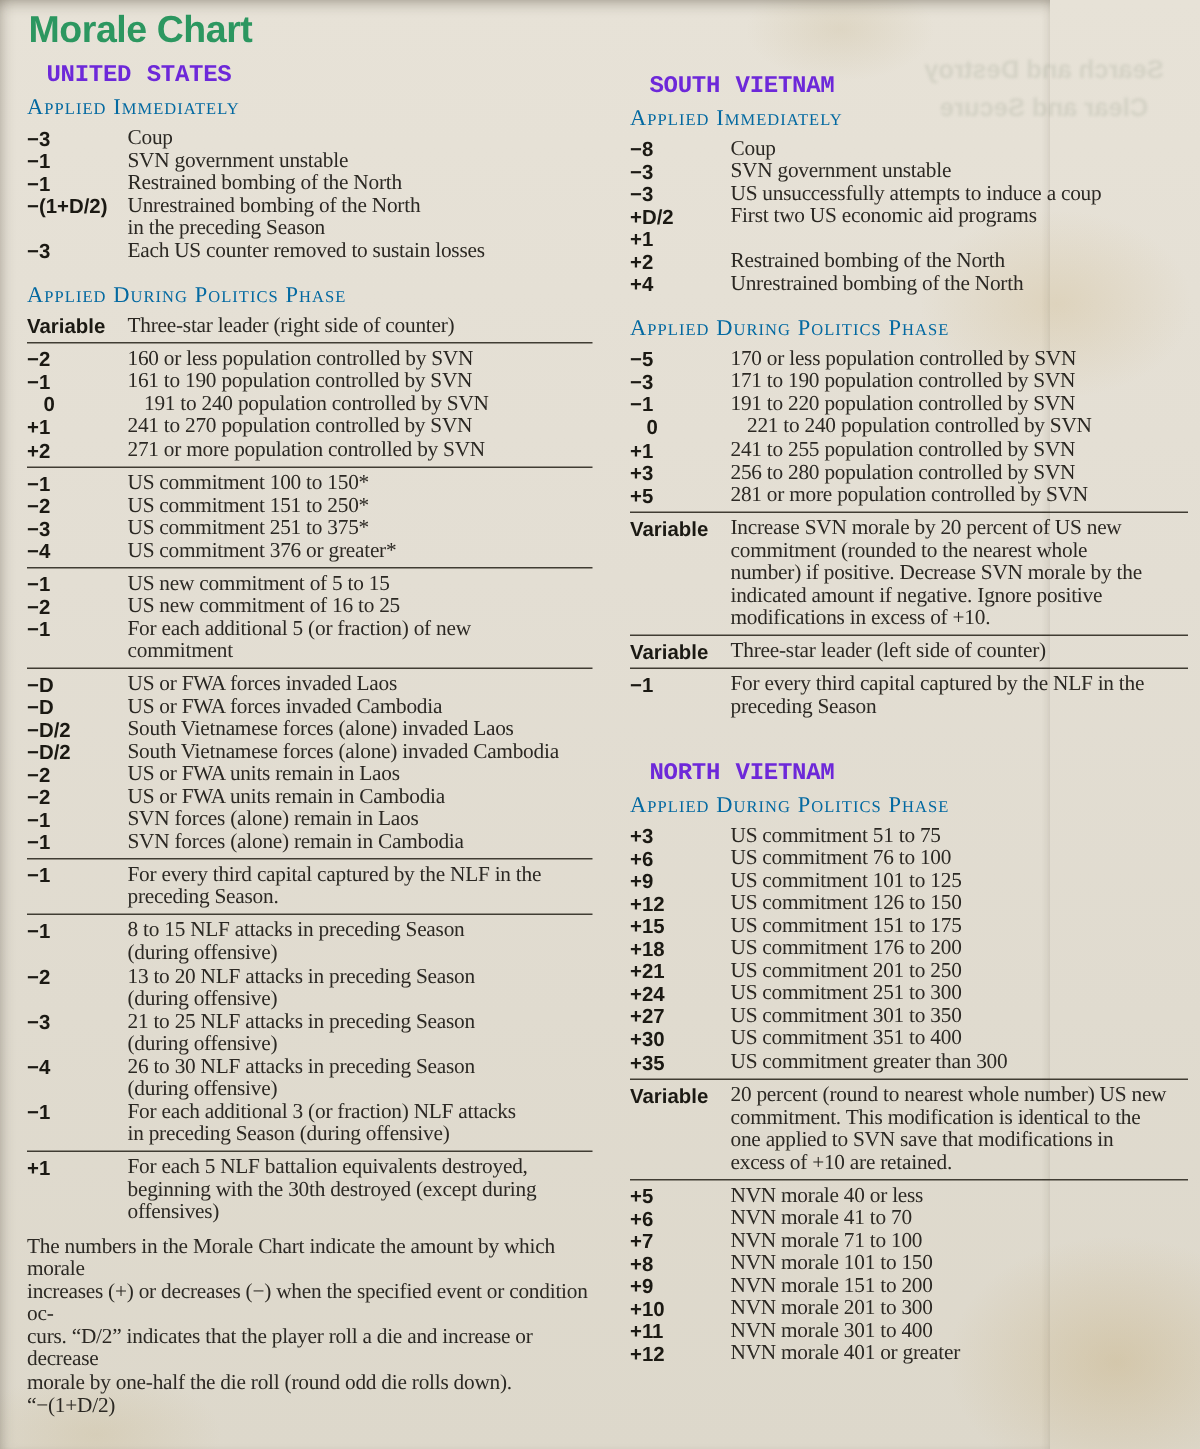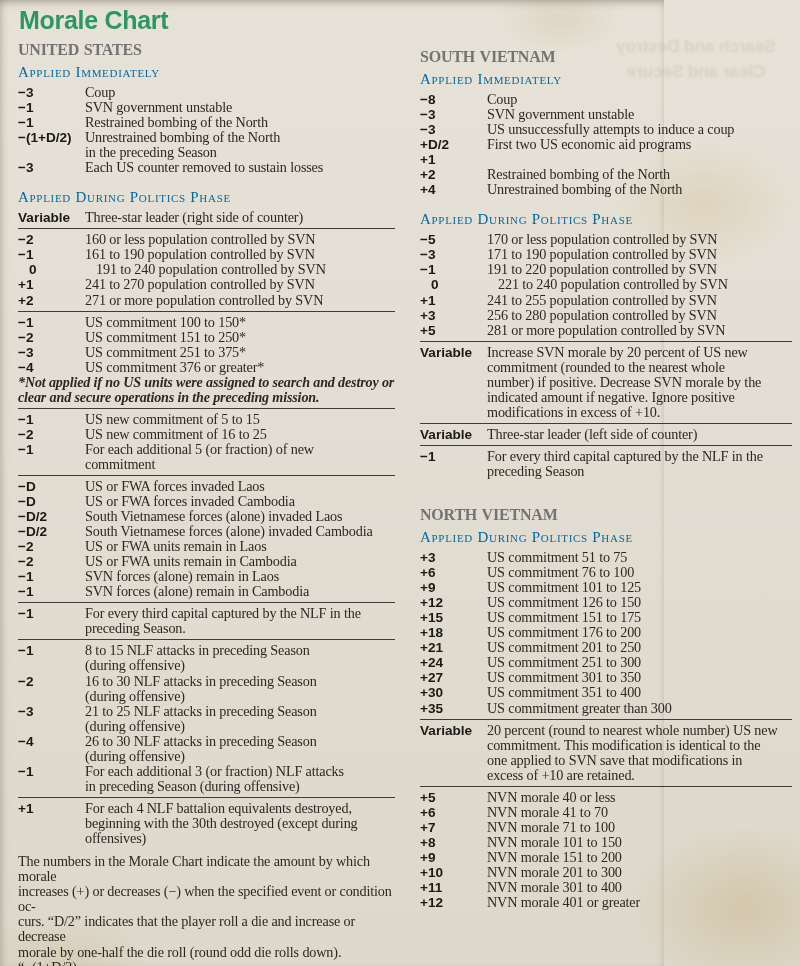--- a/index.html
+++ b/index.html
@@ -6,21 +6,21 @@
   body{
     width:800px;height:966px;overflow:hidden;position:relative;
     font-family:"Liberation Serif",serif;color:#2b2823;
     background:
       radial-gradient(ellipse 130px 90px at 88% 21%, rgba(196,166,104,0.22), rgba(196,166,104,0) 70%),
       radial-gradient(ellipse 160px 120px at 93% 94%, rgba(188,158,96,0.30), rgba(188,158,96,0) 70%),
       radial-gradient(ellipse 120px 60px at 8% 99%, rgba(190,170,120,0.22), rgba(190,170,120,0) 70%),
       radial-gradient(ellipse 90px 50px at 70% 2%, rgba(180,160,110,0.18), rgba(180,160,110,0) 70%),
       linear-gradient(180deg,#e7e2d7 0%,#e3ded3 40%,#ddd8cb 100%);
   }
-  .page{position:relative;width:664px;height:966px;}
+  .page{position:relative;width:664px;height:966px;padding-left:36px;}
   .page::after{
     content:"";position:absolute;inset:0;pointer-events:none;
     box-shadow:inset 0 7px 9px -5px rgba(70,62,48,.38), inset 7px 0 9px -6px rgba(70,62,48,.28),
                inset -4px 0 8px -6px rgba(70,62,48,.18);
   }
   .ghost{
     position:absolute;left:596px;top:34px;width:200px;
     transform:scaleX(-1);filter:blur(1px);
     font-family:"Liberation Sans",sans-serif;font-weight:bold;
     font-size:17px;line-height:25px;color:rgba(140,150,132,0.20);
@@ -28,23 +28,23 @@
   }
   .title{
     position:absolute;left:19px;top:6px;
     font-family:"Liberation Sans",sans-serif;font-weight:bold;
     font-size:25px;letter-spacing:-0.3px;color:#2c9760;
   }
   .columns{position:absolute;left:18px;top:42px;display:flex;gap:25px;}
   .col{width:377px;}
   .col.right{width:372px;padding-top:7px;}
   .col-heading{
-    font-family:Liberation Serif, serif;font-weight:bold;
-    font-size:16px;letter-spacing:-0.2px;word-spacing:1px;color:#737373;
-    margin:0 0 5px 0;line-height:16px;
+    font-family:Liberation Mono, monospace;font-weight:bold;
+    font-size:16px;letter-spacing:-0.2px;word-spacing:1px;color:#6d28d9;
+    margin:0 0 5px 13px;line-height:16px;
   }
   .subheading{
     font-variant:small-caps;letter-spacing:0.7px;font-size:15px;
     line-height:19px;margin:0 0 3px 0;color:#0369a1;
   }
   .block-rows{margin:0;}
   .row{display:flex;font-size:14.2px;line-height:15.05px;letter-spacing:-0.15px;}
   .row .val{
     flex:0 0 67px;font-family:"Liberation Sans",sans-serif;font-weight:bold;
     font-size:13.6px;letter-spacing:0;color:#1b1913;
@@ -138,22 +138,20 @@
           </div>
           <div class="row">
             <div class="val">−3</div>
             <div class="desc">US commitment 251 to 375*</div>
           </div>
           <div class="row">
             <div class="val">−4</div>
             <div class="desc">US commitment 376 or greater*</div>
           </div>
         </div>
-        <div class="note">*Not applied if no US units were assigned to search and destroy or
-clear and secure operations in the preceding mission.</div>
         <div class="rule"></div>
         <div class="block-rows">
           <div class="row">
             <div class="val">−1</div>
             <div class="desc">US new commitment of 5 to 15</div>
           </div>
           <div class="row">
             <div class="val">−2</div>
             <div class="desc">US new commitment of 16 to 25</div>
           </div>
@@ -208,21 +206,21 @@
         </div>
         <div class="rule"></div>
         <div class="block-rows">
           <div class="row">
             <div class="val">−1</div>
             <div class="desc">8 to 15 NLF attacks in preceding Season
 (during offensive)</div>
           </div>
           <div class="row">
             <div class="val">−2</div>
-            <div class="desc">16 to 30 NLF attacks in preceding Season
+            <div class="desc">13 to 20 NLF attacks in preceding Season
 (during offensive)</div>
           </div>
           <div class="row">
             <div class="val">−3</div>
             <div class="desc">21 to 25 NLF attacks in preceding Season
 (during offensive)</div>
           </div>
           <div class="row">
             <div class="val">−4</div>
             <div class="desc">26 to 30 NLF attacks in preceding Season
@@ -231,21 +229,21 @@
           <div class="row">
             <div class="val">−1</div>
             <div class="desc">For each additional 3 (or fraction) NLF attacks
 in preceding Season (during offensive)</div>
           </div>
         </div>
         <div class="rule"></div>
         <div class="block-rows">
           <div class="row">
             <div class="val">+1</div>
-            <div class="desc">For each 4 NLF battalion equivalents destroyed,
+            <div class="desc">For each 5 NLF battalion equivalents destroyed,
 beginning with the 30th destroyed (except during
 offensives)</div>
           </div>
         </div>
         <div class="para">
           <div>The numbers in the Morale Chart indicate the amount by which morale</div>
           <div>increases (+) or decreases (−) when the specified event or condition oc-</div>
           <div>curs. “D/2” indicates that the player roll a die and increase or decrease</div>
           <div>morale by one-half the die roll (round odd die rolls down). “−(1+D/2)</div>
         </div>

